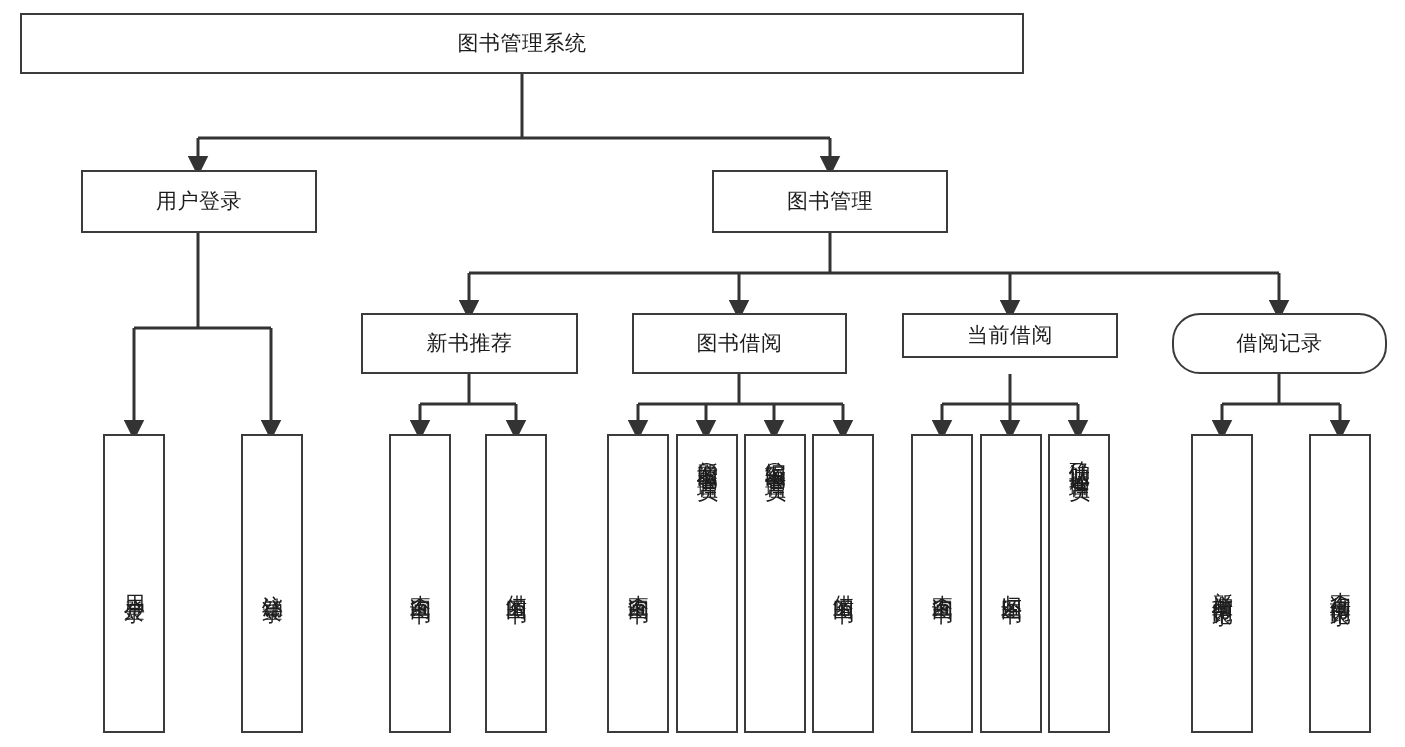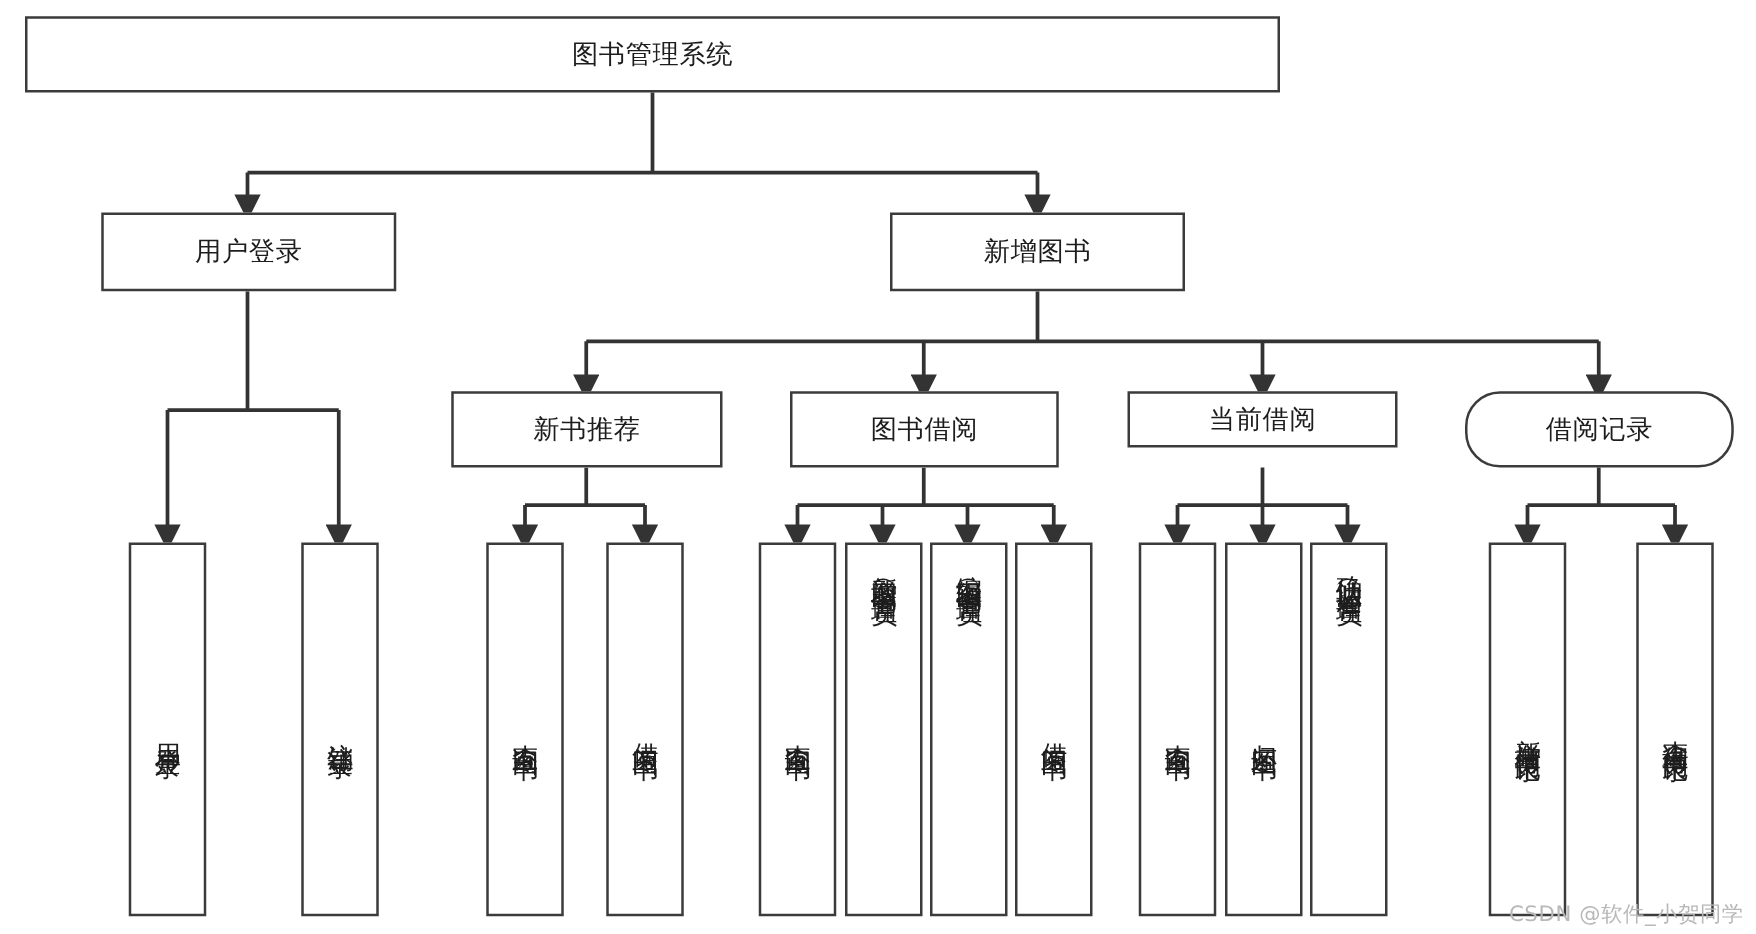--- a/index.html
+++ b/index.html
@@ -130,21 +130,21 @@
 
   <div class="node" style="left:20px; top:13px; width:1004px; height:61px;">
     <span class="node-label">图书管理系统</span>
   </div>
 
   <div class="node" style="left:81px; top:170px; width:236px; height:63px;">
     <span class="node-label">用户登录</span>
   </div>
 
   <div class="node" style="left:712px; top:170px; width:236px; height:63px;">
-    <span class="node-label">新增图书</span>
+    <span class="node-label">图书管理</span>
   </div>
 
   <div class="node" style="left:361px; top:313px; width:217px; height:61px;">
     <span class="node-label">新书推荐</span>
   </div>
 
   <div class="node" style="left:632px; top:313px; width:215px; height:61px;">
     <span class="node-label">图书借阅</span>
   </div>
 
@@ -201,15 +201,14 @@
   </div>
 
   <div class="node vertical midtext" style="left:1191px; top:434px; width:62px; height:299px;">
     <span class="node-label">新增借阅记录</span>
   </div>
 
   <div class="node vertical midtext" style="left:1309px; top:434px; width:62px; height:299px;">
     <span class="node-label">查询借阅记录</span>
   </div>
 
-  <div id="watermark">CSDN @软件_小贺同学</div>
 
 </div>
 
 </body></html>

